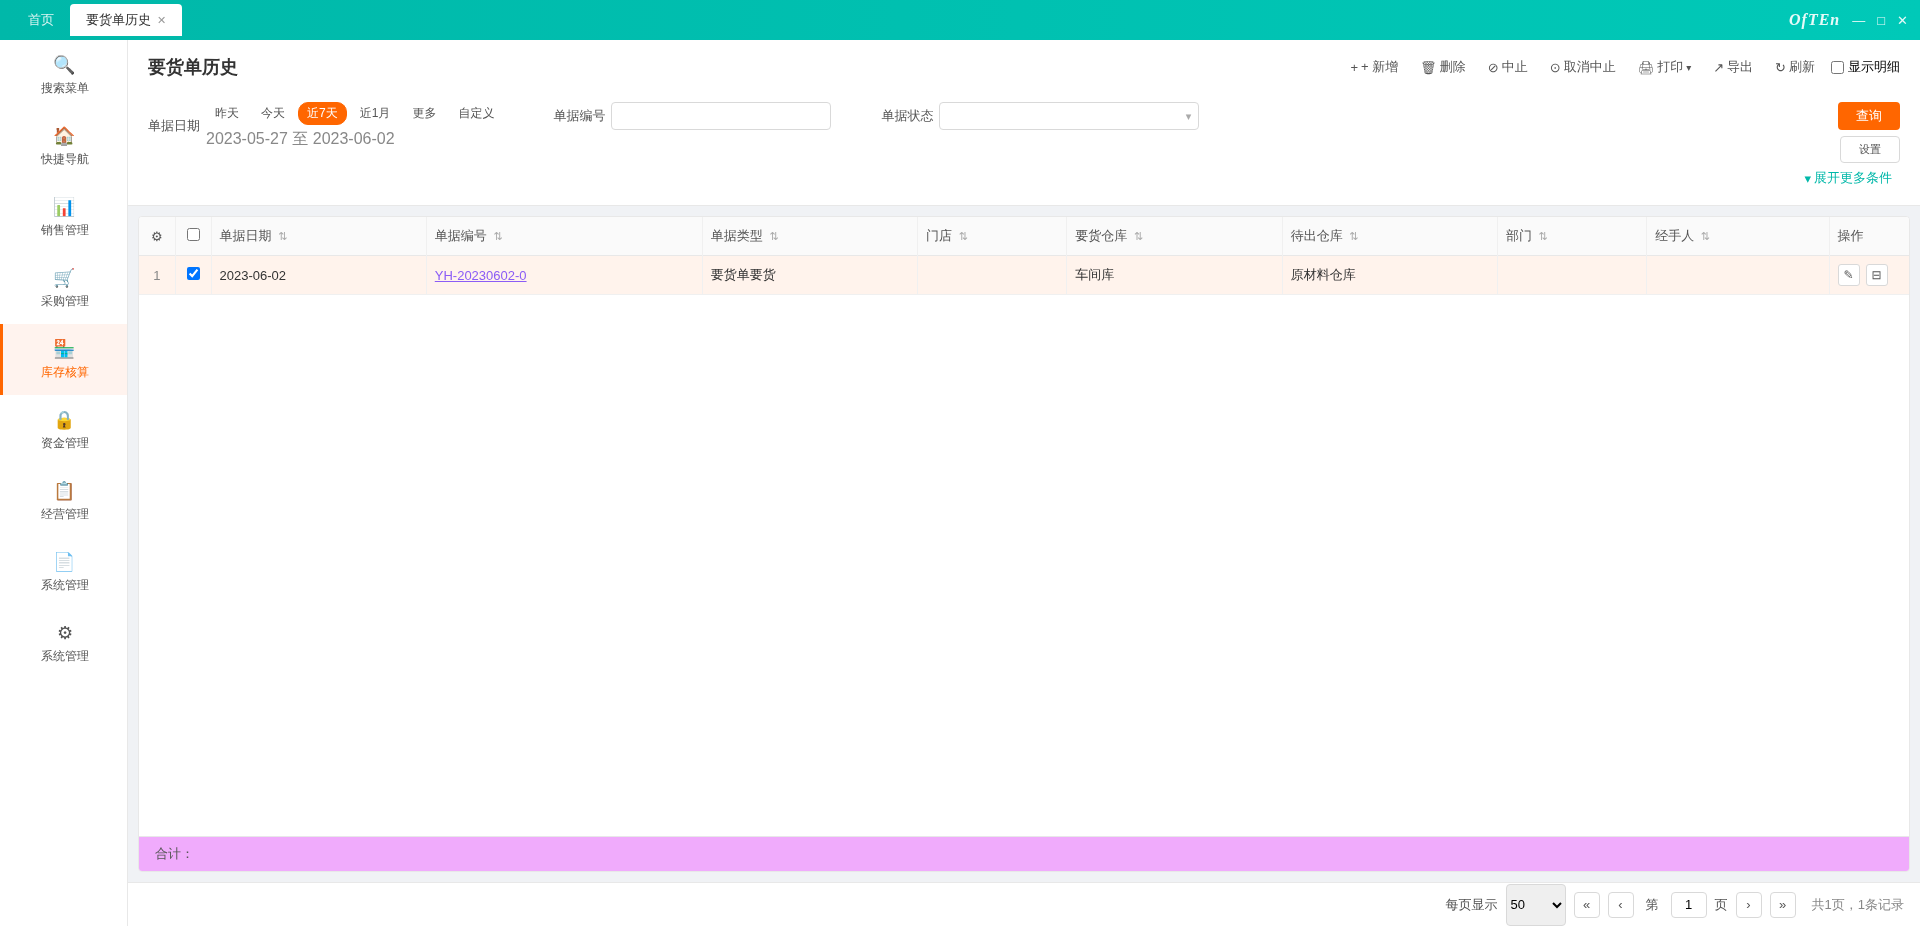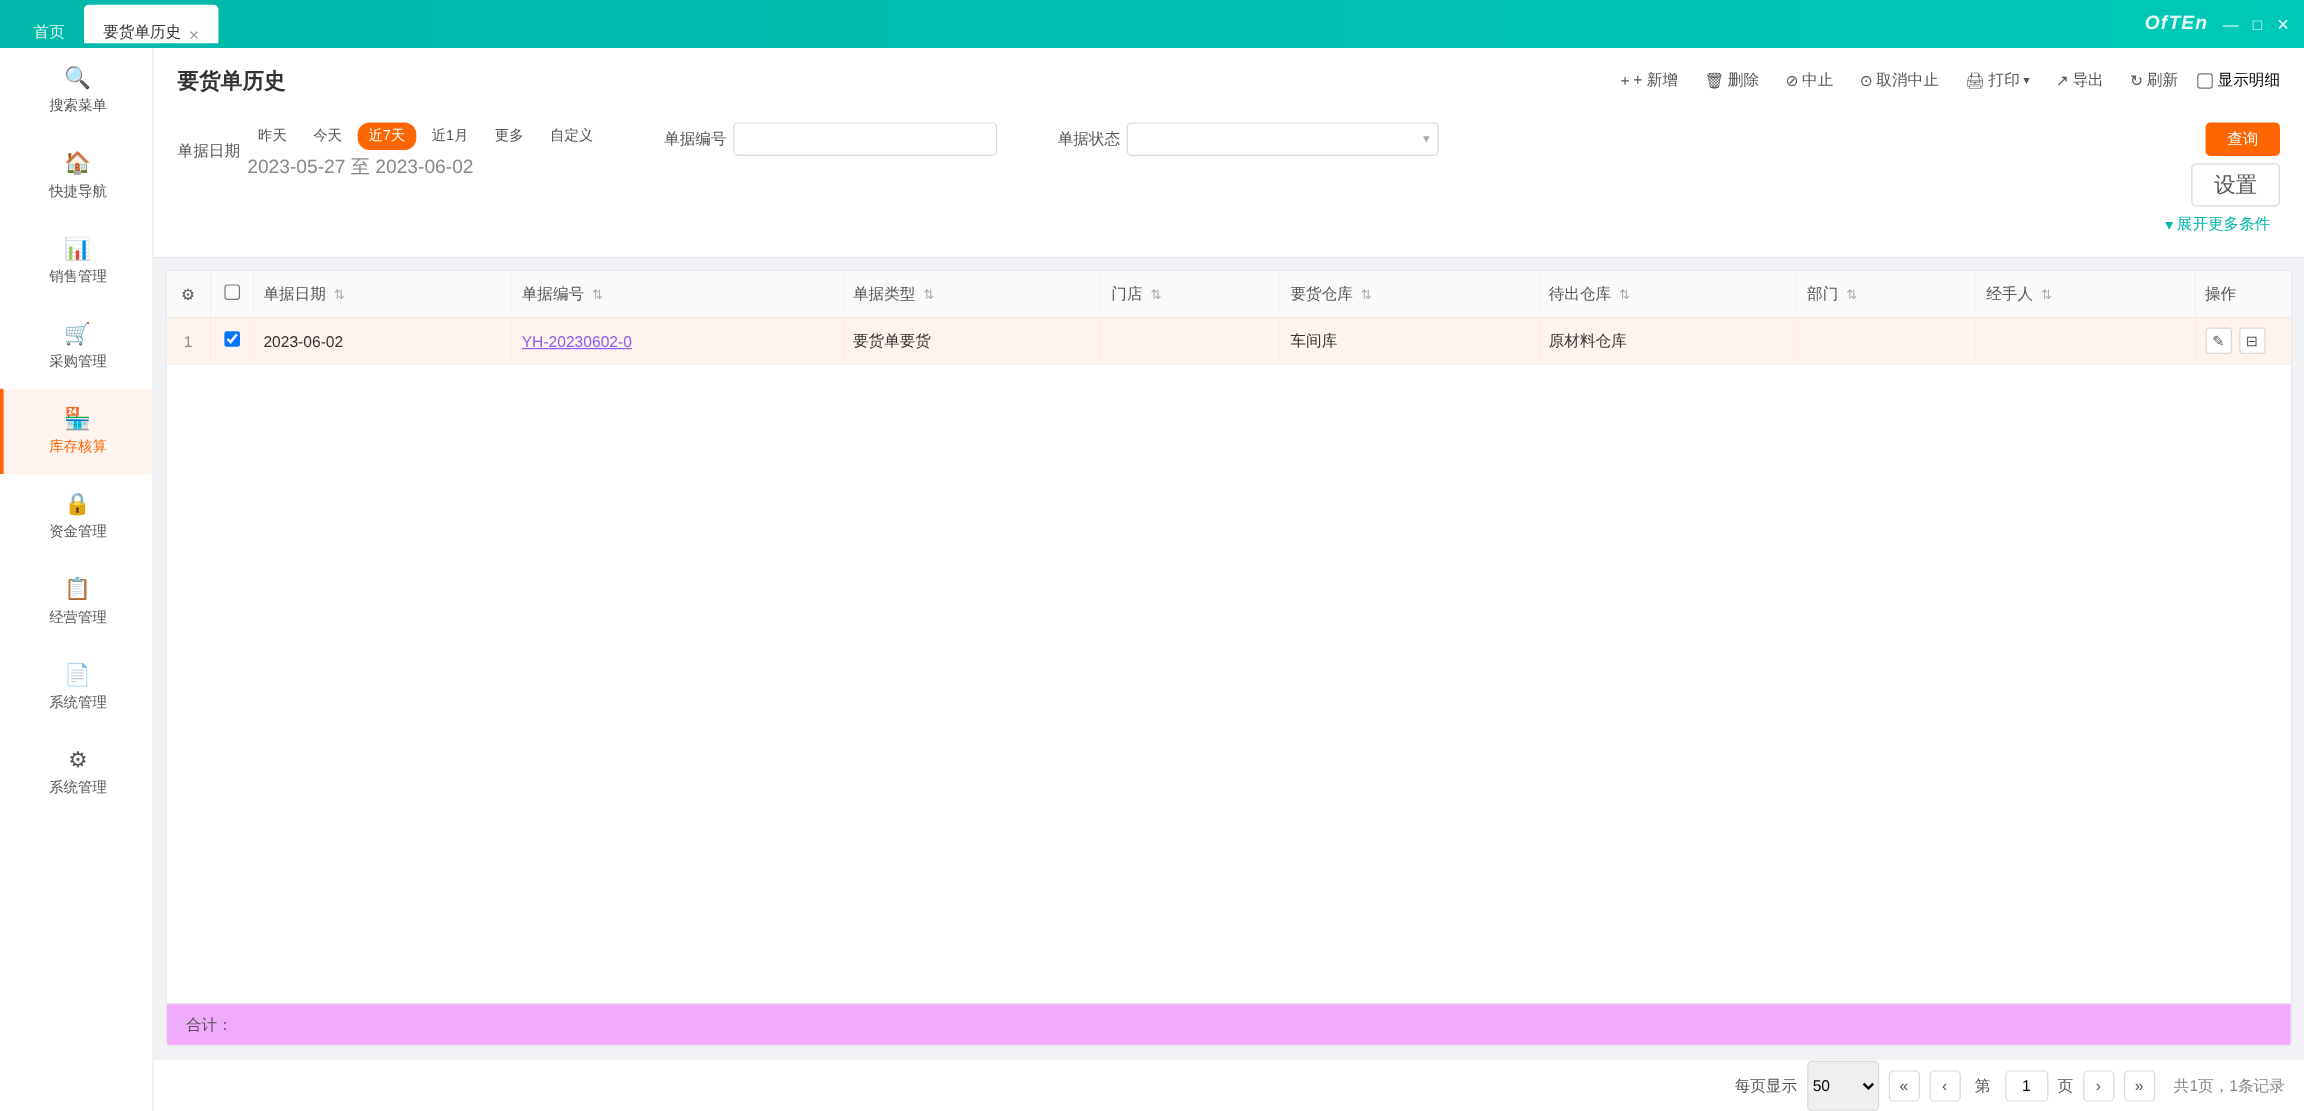--- a/index.html
+++ b/index.html
@@ -11,21 +11,21 @@
       background: linear-gradient(90deg, #00b8a9 0%, #00c9b8 100%);
       display: flex;
       align-items: center;
       padding: 0 12px;
       gap: 0;
       flex-shrink: 0;
     }
     .top-tab {
       height: 32px;
       display: flex;
-      align-items: flex-end;
+      align-items: center;
       padding: 0 16px;
       color: rgba(255,255,255,0.85);
       cursor: pointer;
       font-size: 13px;
       position: relative;
     }
     .top-tab.active {
       background: #fff;
       color: #333;
       border-radius: 4px 4px 0 0;
@@ -187,21 +187,21 @@
       cursor: pointer;
       font-size: 13px;
     }
     .btn-white {
       background: #fff;
       color: #555;
       border: 1px solid #d9d9d9;
       padding: 5px 18px;
       border-radius: 4px;
       cursor: pointer;
-      font-size: 18px;
+      font-size: 11px;
     }
 
     
     .table-container {
       flex: 1;
       background: #fff;
       margin: 10px;
       border: 1px solid #e8e8e8;
       border-radius: 4px;
       overflow: auto;
@@ -303,20 +303,21 @@
     }
     .checkbox-col { width: 30px; text-align: center; }
 
     
     .brand-text {
       font-size: 16px;
       font-weight: bold;
       font-style: italic;
       color: rgba(255,255,255,0.9);
       letter-spacing: 1px;
+      font-family: Liberation Serif, serif;
     }
   </style>
 </head>
 <body>
 
 <div class="top-bar">
   <div class="top-tab">
     <span>首页</span>
   </div>
   <div class="top-tab active">

